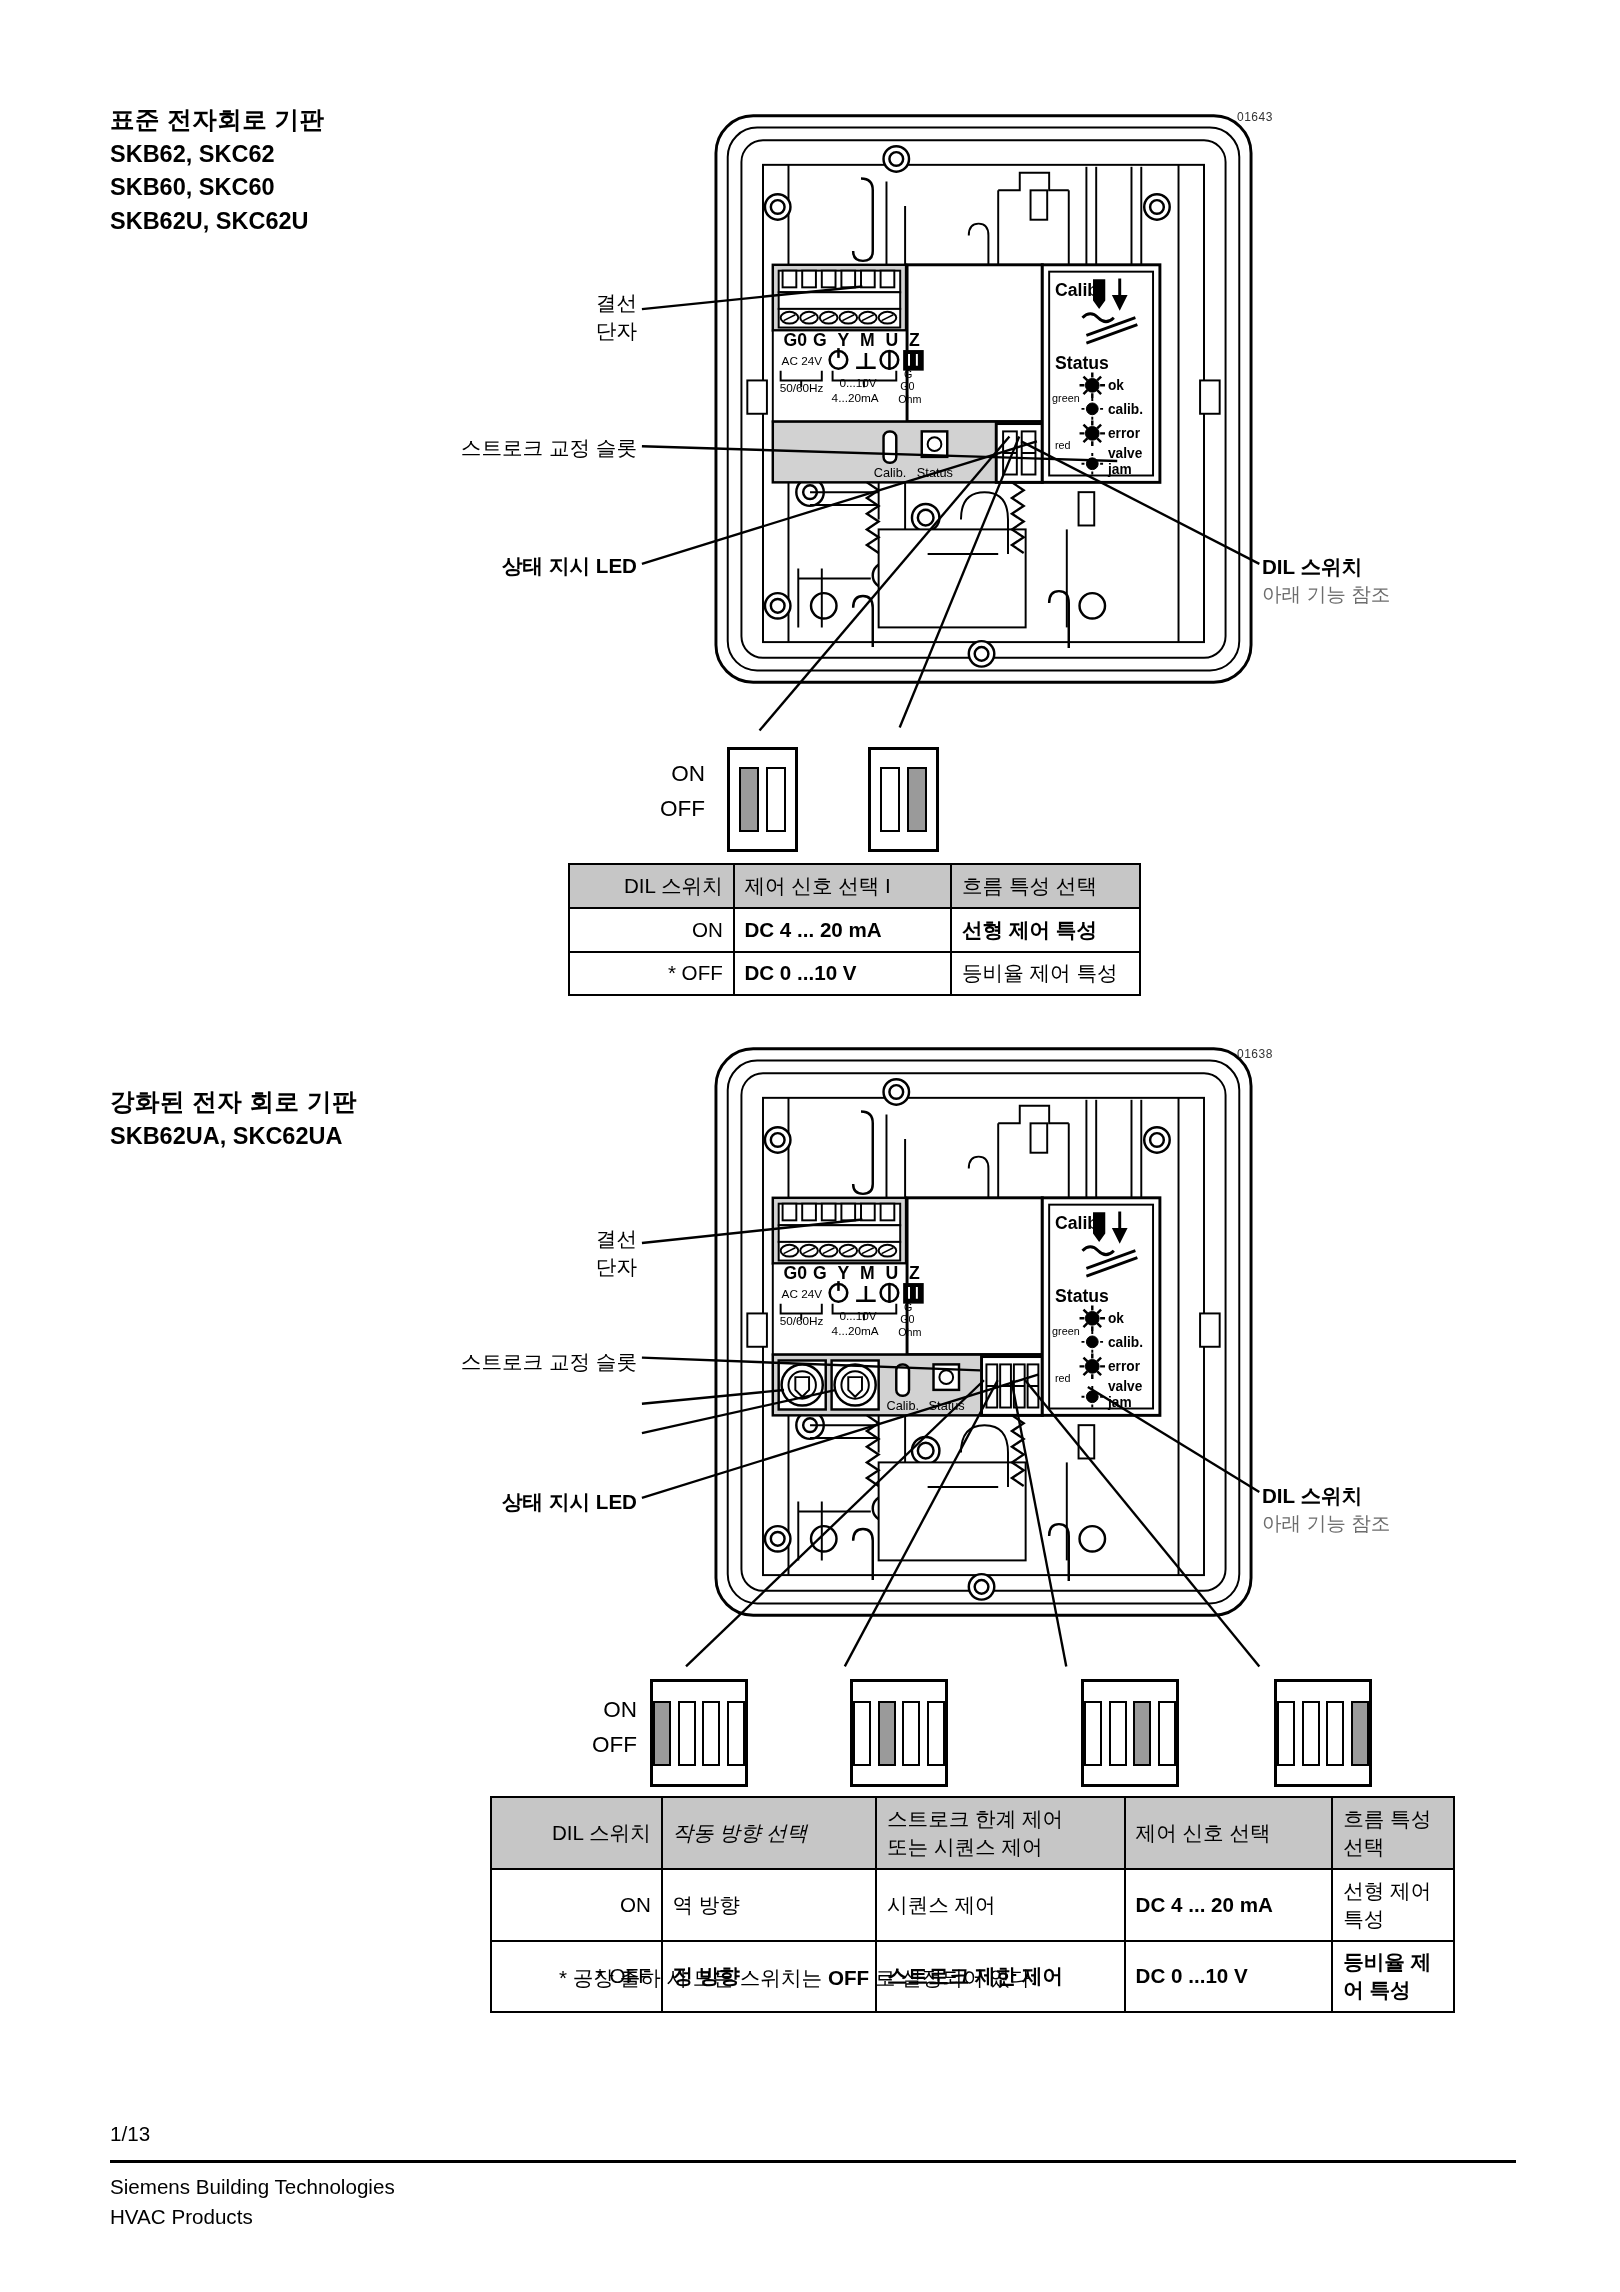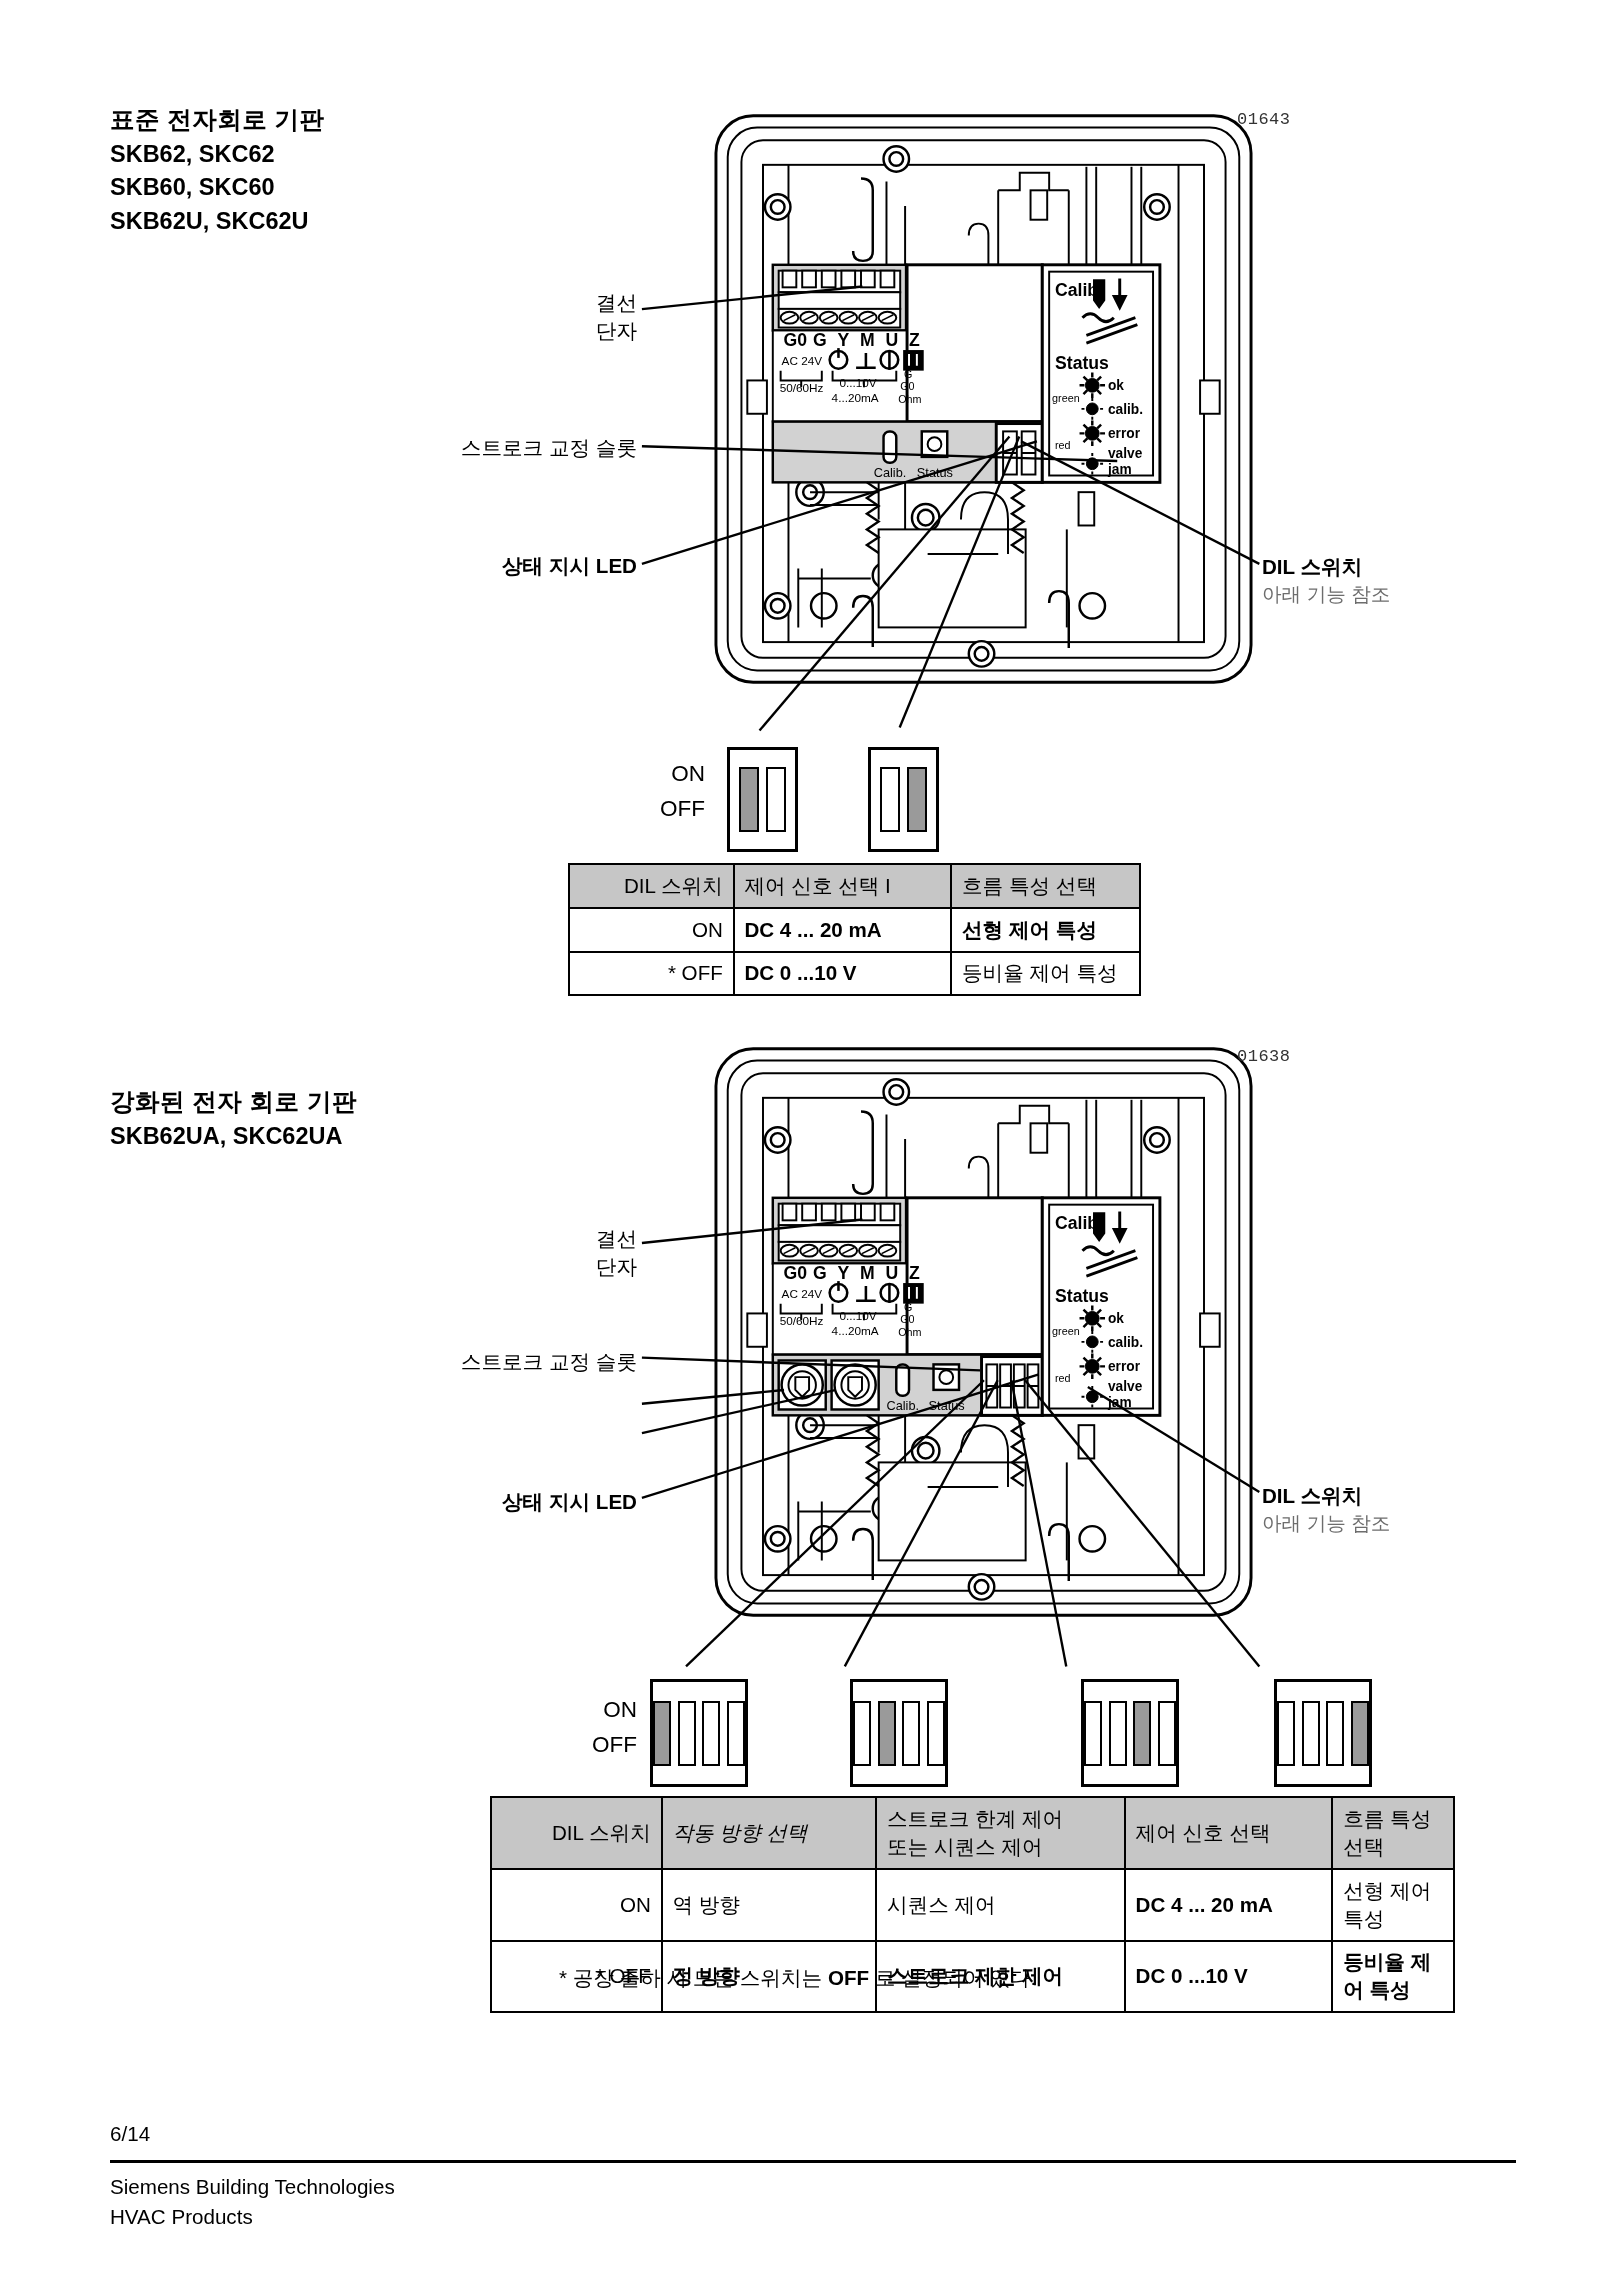--- a/index.html
+++ b/index.html
@@ -87,21 +87,21 @@
   #footer-rule {
     position: absolute; left: 110px; top: 2160px; width: 1406px; height: 2.9px;
     background: #000;
   }
   #footer-org {
     position: absolute; left: 110px; top: 2172px; font-size: 20.6px; line-height: 1.45;
   }
 
   
   .drawing-id {
-    position: absolute; font-size: 17px; color: #333; letter-spacing: 0.5px; font-family: Liberation Mono, monospace;
+    position: absolute; font-size: 12px; color: #333; letter-spacing: 0.5px;
   }
 </style>
 </head>
 <body>
 
 <div class="page">
 
   <div class="sec-heading" id="heading-1">
     <div class="title">표준 전자회로 기판</div>
     <div class="model">SKB62, SKC62</div>
@@ -765,21 +765,21 @@
         <td class="b">DC 0 ...10 V</td>
         <td class="b">등비율 제어 특성</td>
       </tr>
     </tbody>
   </table>
 
   <div id="footnote">
     <span>* 공장 출하 시 모든 스위치는 </span><b>OFF</b><span> 로 설정되어 있다.</span>
   </div>
 
-  <div id="footer-pageno">6/14</div>
+  <div id="footer-pageno">1/13</div>
   <div id="footer-rule"></div>
   <div id="footer-org">
     <div>Siemens Building Technologies</div>
     <div>HVAC Products</div>
   </div>
 
 </div>
 
 
 </body></html>

